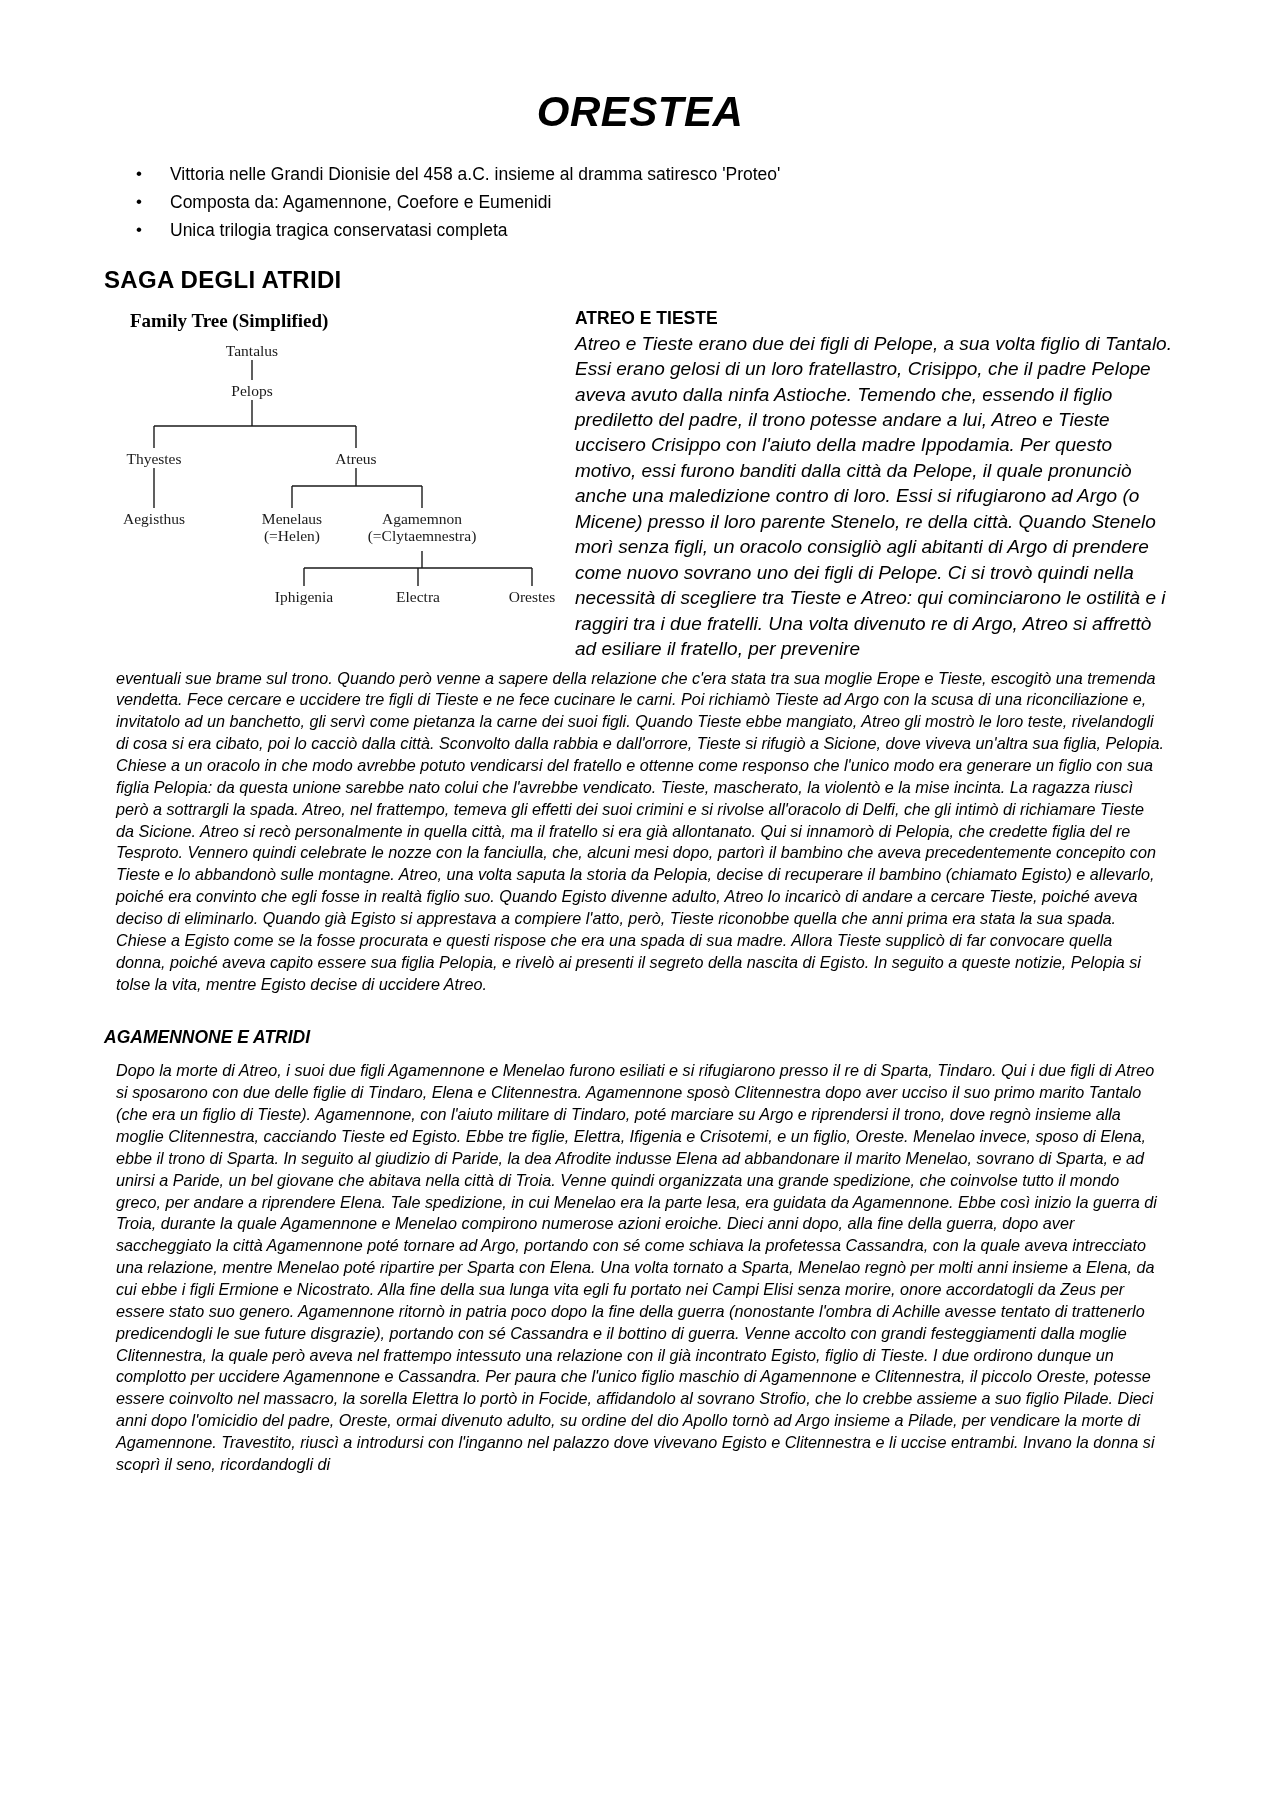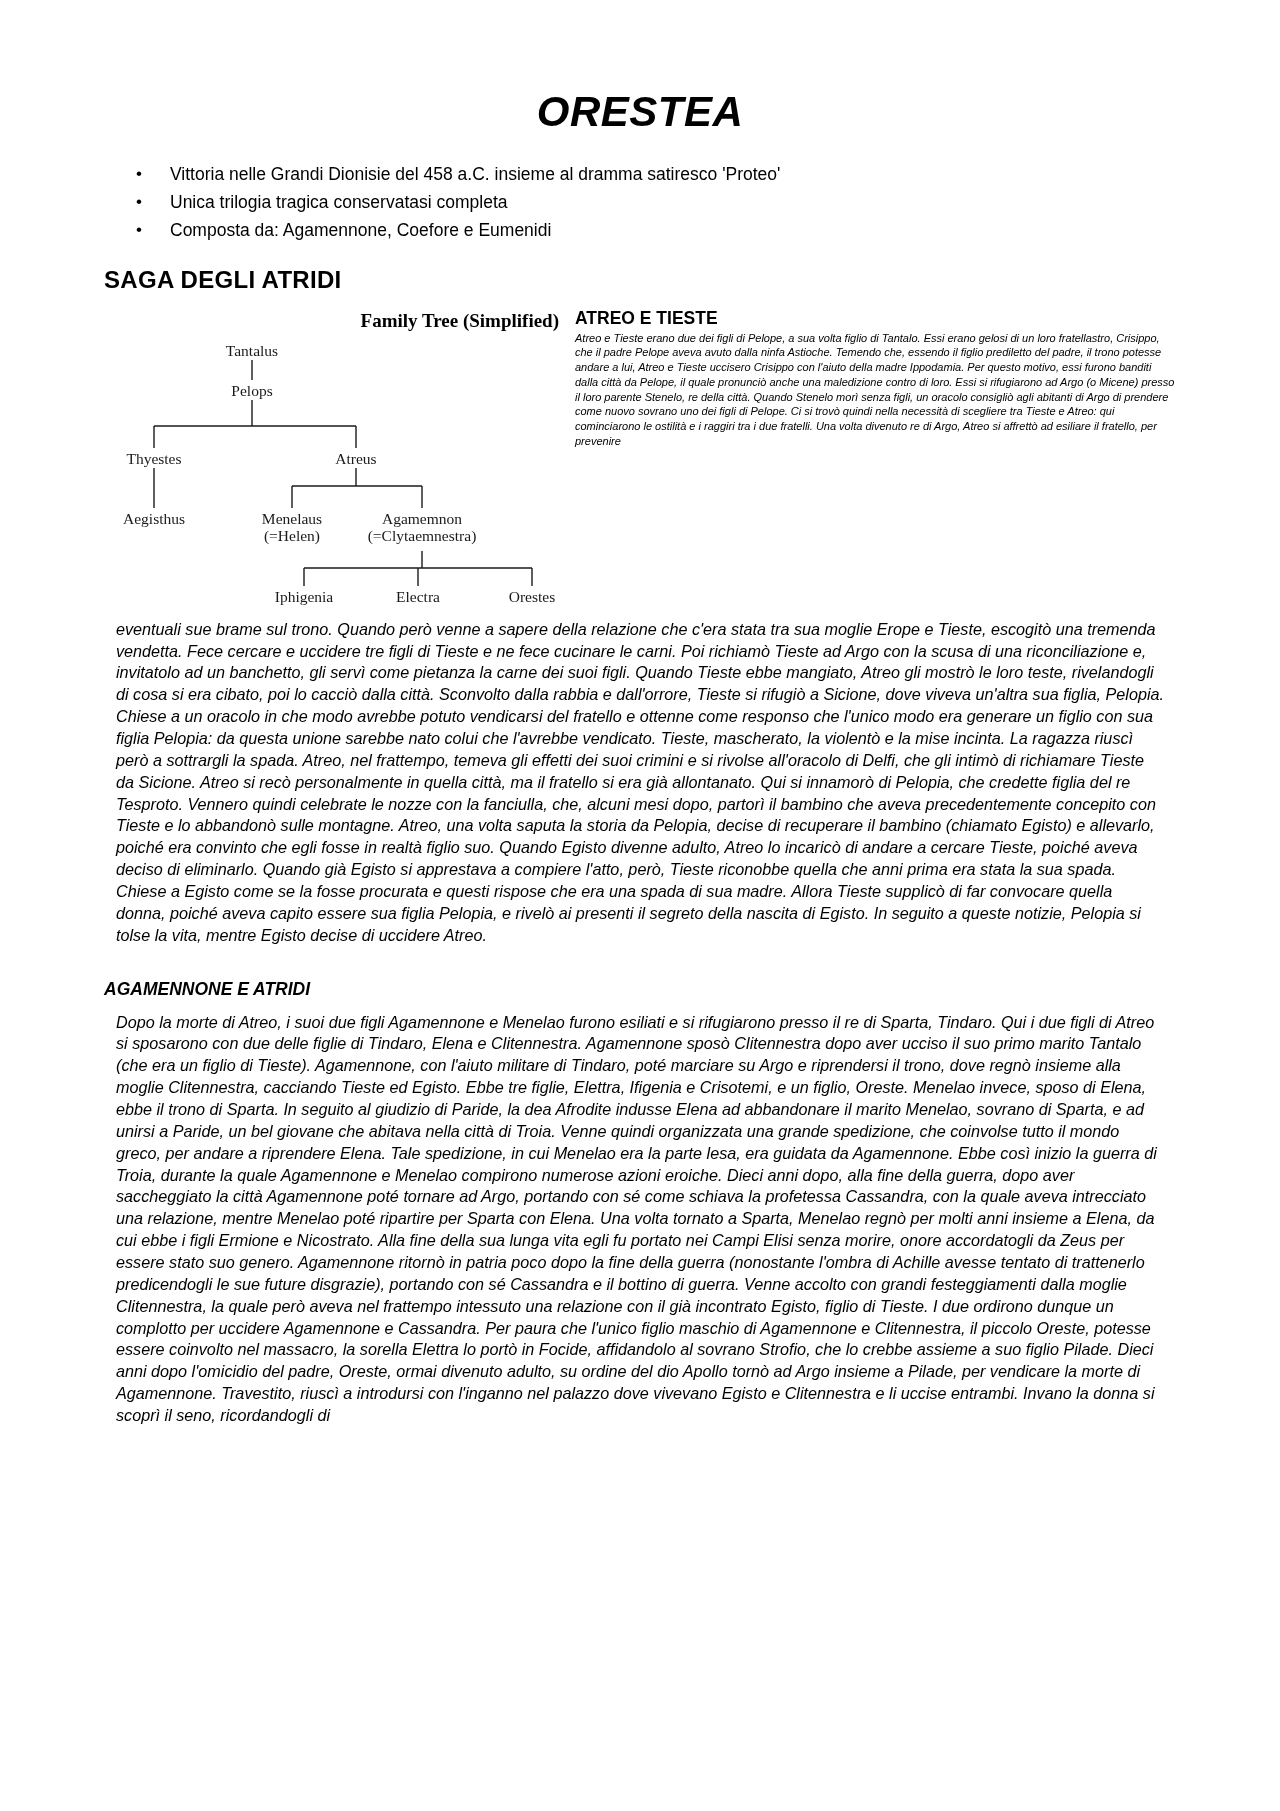--- a/index.html
+++ b/index.html
@@ -68,21 +68,20 @@
   .tree-col {
     width: 455px;
     flex: 0 0 455px;
     padding-top: 4px;
   }
   .tree-title {
     font-family: "Liberation Serif", serif;
     font-size: 19px;
     font-weight: bold;
     margin: 0 0 6px 26px;
-    text-align: right;
   }
   .tree-svg {
     display: block;
   }
   .tree-svg text {
     font-family: "Liberation Serif", serif;
     font-size: 15.5px;
     fill: #1a1a1a;
   }
   .tree-svg line {
@@ -95,21 +94,21 @@
   }
   h3.sub-head {
     font-size: 17.5px;
     font-weight: bold;
     margin: 0 0 2px 0;
   }
   h3.sub-head.italic {
     font-style: italic;
   }
   p.body-it {
-    font-size: 11px;
+    font-size: 19px;
     font-style: italic;
     line-height: 1.34;
     margin: 0;
     text-align: left;
   }
   .flow-text {
     font-size: 16.2px;
     font-style: italic;
     line-height: 1.35;
     margin: 12px;
@@ -124,22 +123,22 @@
 </style>
 </head>
 <body>
 
 <div class="page">
 
   <h1 class="doc-title">ORESTEA</h1>
 
   <ul class="bullets">
     <li>Vittoria nelle Grandi Dionisie del 458 a.C. insieme al dramma satiresco 'Proteo'</li>
+    <li>Composta da: Agamennone, Coefore e Eumenidi</li>
     <li>Unica trilogia tragica conservatasi completa</li>
-    <li>Composta da: Agamennone, Coefore e Eumenidi</li>
   </ul>
 
 
   <h2 class="section-title">SAGA DEGLI ATRIDI</h2>
 
   <div class="two-col">
 
     <div class="tree-col">
       <div class="tree-title">Family Tree (Simplified)</div>
 

